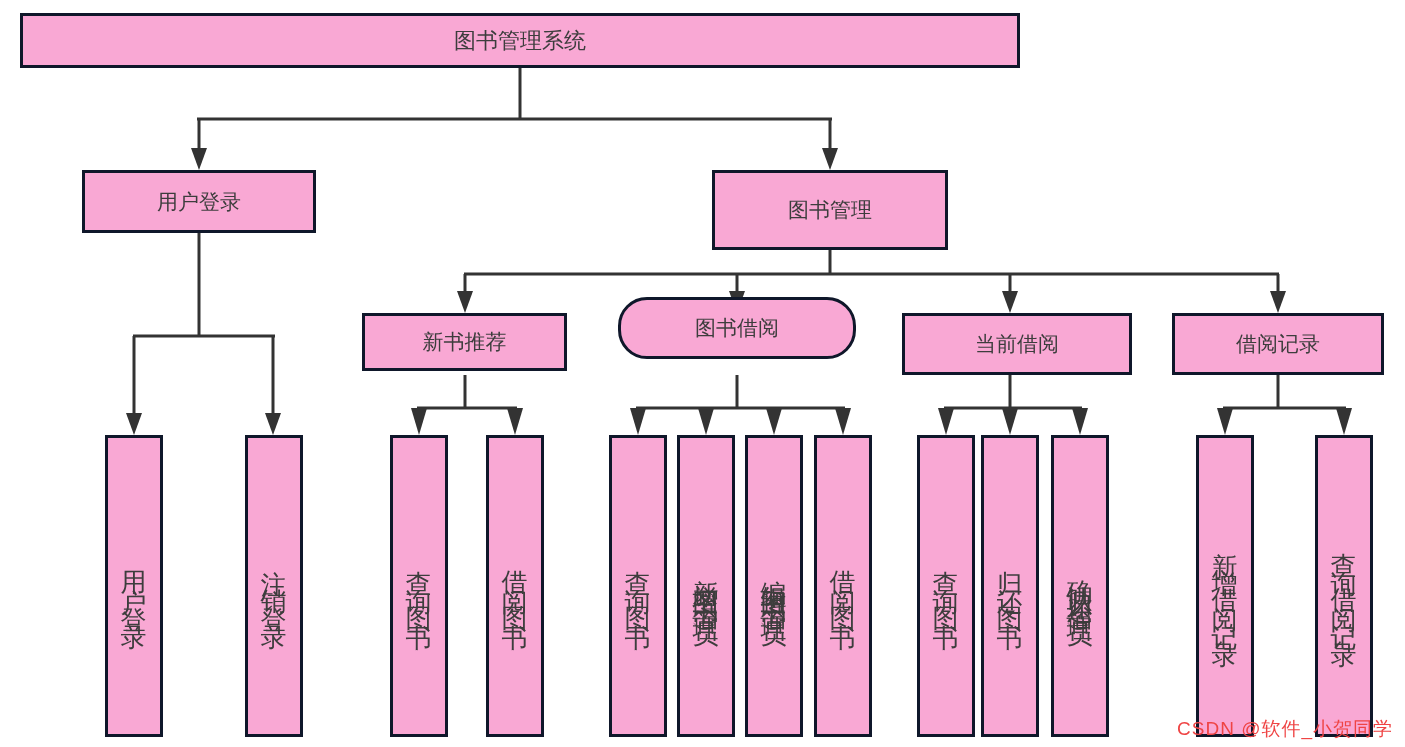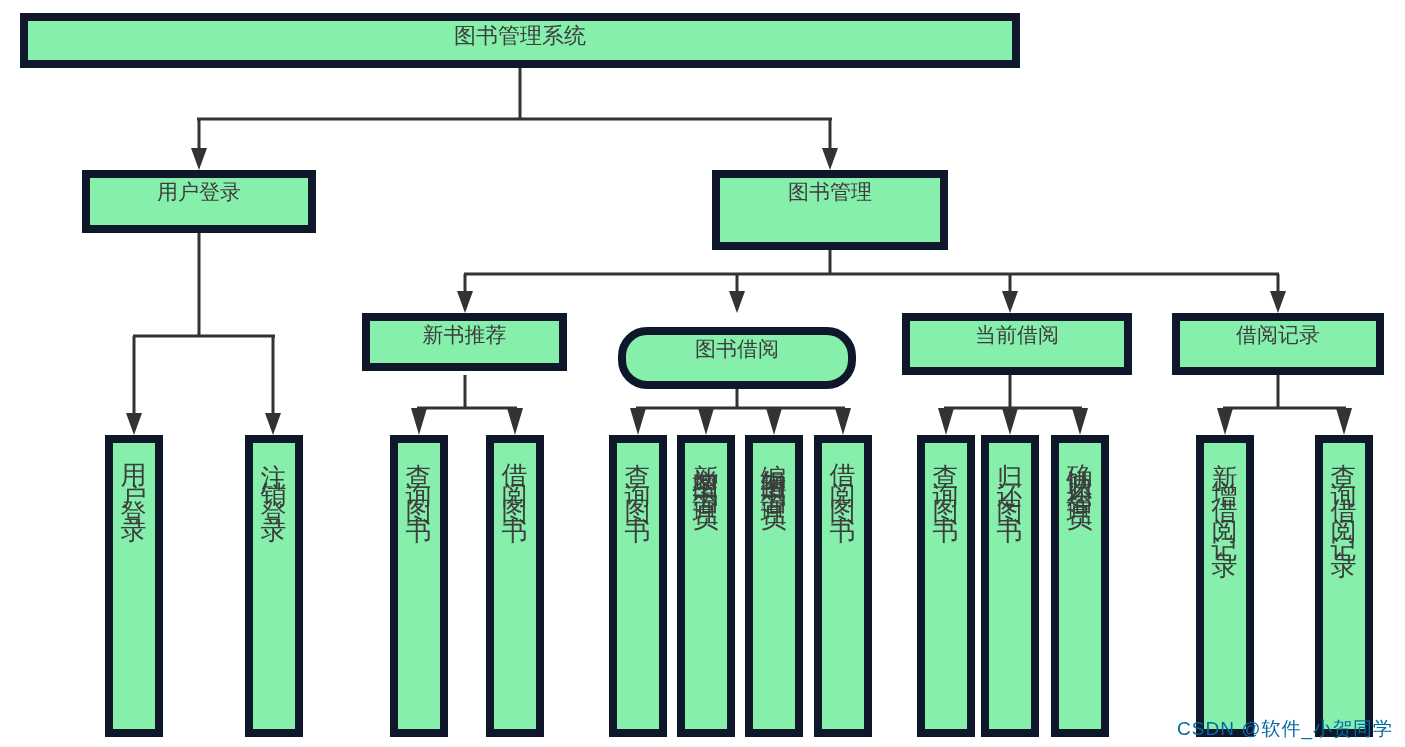--- a/index.html
+++ b/index.html
@@ -4,34 +4,34 @@
 <style>
   html,body{margin:0;padding:0;background:#ffffff;}
   .canvas{
     position:relative;width:1405px;height:747px;background:#ffffff;
     font-family:"Liberation Sans",sans-serif;overflow:hidden;
   }
   .wires{position:absolute;left:0;top:0;}
   .wires line{stroke:#333333;stroke-width:3;}
   .wires polygon{fill:#333333;}
   .box{
-    position:absolute;box-sizing:border-box;border:8px solid #0f172a;background:#86efac;
-    display:flex;justify-content:center;
+    position:absolute;box-sizing:border-box;border:3px solid #0f172a;background:#f9a8d4;
+    display:flex;align-items:center;justify-content:center;
     color:#3d3d3d;font-size:21px;z-index:2;
   }
   .leaf{width:58px;height:302px;}
   .vtext{
     writing-mode:vertical-rl;text-orientation:mixed;
     font-size:26px;letter-spacing:18px;line-height:1;color:#3d3d3d;
   }
   .vtext.mid{letter-spacing:18px;}
   .vtext.tight{letter-spacing:6px;}
   .watermark{
     position:absolute;right:12px;bottom:5px;z-index:3;
-    font-size:19px;color:#0369a1;letter-spacing:1px;margin-left:8px;
+    font-size:19px;color:#ef4444;letter-spacing:1px;margin-left:8px;
   }
 </style>
 </head>
 <body>
 
 <div class="canvas">
 
   <svg class="wires" width="1405" height="747" viewBox="0 0 1405 747">
 
     <line x1="520" y1="68" x2="520" y2="120"></line>
@@ -89,21 +89,21 @@
   <div class="box" style="left:82px;top:170px;width:234px;height:63px;">
     <span>用户登录</span>
   </div>
   <div class="box" style="left:712px;top:170px;width:236px;height:80px;">
     <span>图书管理</span>
   </div>
 
   <div class="box" style="left:362px;top:313px;width:205px;height:58px;">
     <span>新书推荐</span>
   </div>
-  <div class="box" style="left:618px;top:327px;width:238px;height:62px;border-radius:29px;">
+  <div class="box" style="left:618px;top:297px;width:238px;height:62px;border-radius:29px;">
     <span>图书借阅</span>
   </div>
   <div class="box" style="left:902px;top:313px;width:230px;height:62px;">
     <span>当前借阅</span>
   </div>
   <div class="box" style="left:1172px;top:313px;width:212px;height:62px;">
     <span>借阅记录</span>
   </div>
 
   <div class="box leaf" style="left:105px;top:435px;">

